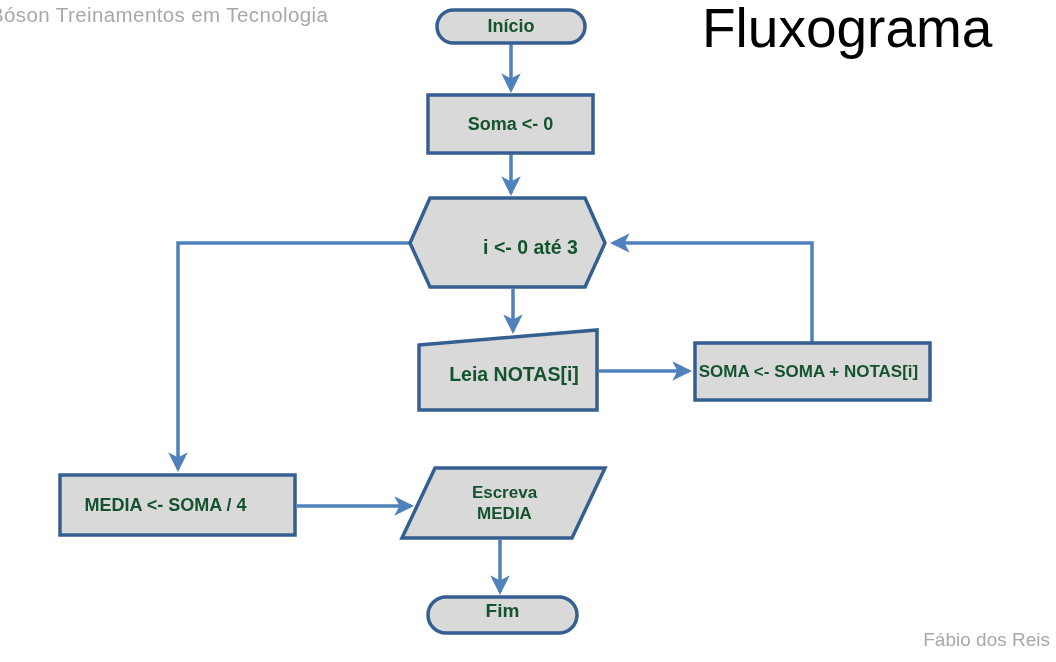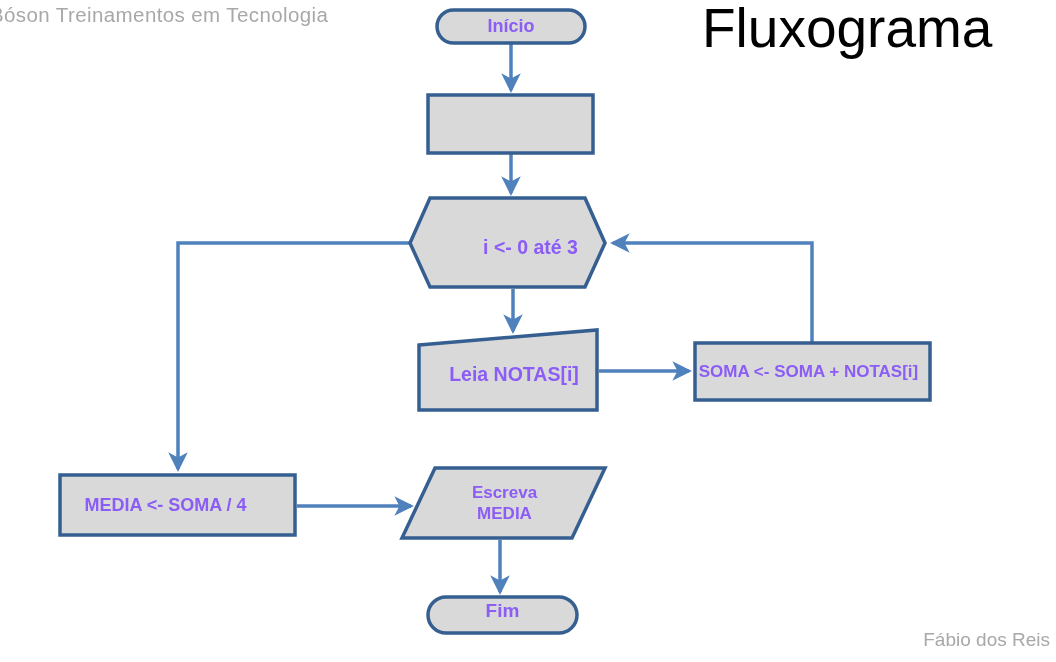--- a/index.html
+++ b/index.html
@@ -3,21 +3,21 @@
 <meta charset="utf-8">
 <style>
   html,body{margin:0;padding:0;background:#ffffff;}
   .canvas{
     position:relative;width:1056px;height:662px;background:#ffffff;
     font-family:"Liberation Sans",sans-serif;overflow:hidden;
   }
   .diagram-svg{position:absolute;left:0;top:0;width:1056px;height:662px;}
   .node-label{
     position:absolute;display:flex;align-items:center;justify-content:center;
-    text-align:center;font-weight:700;color:#8b5cf6;line-height:1.25;
+    text-align:center;font-weight:700;color:#14532d;line-height:1.25;
     pointer-events:none;
   }
   .watermark{
     position:absolute;left:-10px;top:3px;font-size:20.5px;color:#a8a8a8;
     letter-spacing:.4px;white-space:nowrap;
   }
   .title{
     position:absolute;left:702px;top:-4px;font-size:55px;color:#000000;
     font-weight:400;white-space:nowrap;
   }
@@ -57,20 +57,21 @@
       <polygon points="410,243 430,198 585,198 605,243 585,287 430,287"></polygon>
       <polygon points="419,345 597,330 597,410 419,410"></polygon>
       <rect x="695" y="343" width="235" height="57"></rect>
       <rect x="60" y="475" width="235" height="60"></rect>
       <polygon points="402,538 435,468 605,468 572,538"></polygon>
       <rect x="428" y="597" width="149" height="36" rx="18"></rect>
     </g>
   </svg>
 
   <div class="node-label fs18" style="left:437px;top:10px;width:148px;height:33px">Início</div>
+  <div class="node-label fs18" style="left:428px;top:95px;width:165px;height:58px">Soma &lt;- 0</div>
   <div class="node-label fs19" style="left:433px;top:198px;width:195px;height:99px">i &lt;- 0 até 3</div>
   <div class="node-label fs19" style="left:425px;top:338px;width:178px;height:72px">Leia NOTAS[i]</div>
   <div class="node-label fs17" style="left:695px;top:343px;width:227px;height:57px">SOMA &lt;- SOMA + NOTAS[i]</div>
   <div class="node-label fs18" style="left:60px;top:475px;width:211px;height:60px">MEDIA &lt;- SOMA / 4</div>
   <div class="node-label fs16" style="left:447px;top:468px;width:115px;height:70px">Escreva MEDIA</div>
   <div class="node-label fs19b" style="left:428px;top:597px;width:149px;height:27px">Fim</div>
 
   <div class="watermark">Bóson Treinamentos em Tecnologia</div>
   <div class="title">Fluxograma</div>
   <div class="credit">Fábio dos Reis</div>

